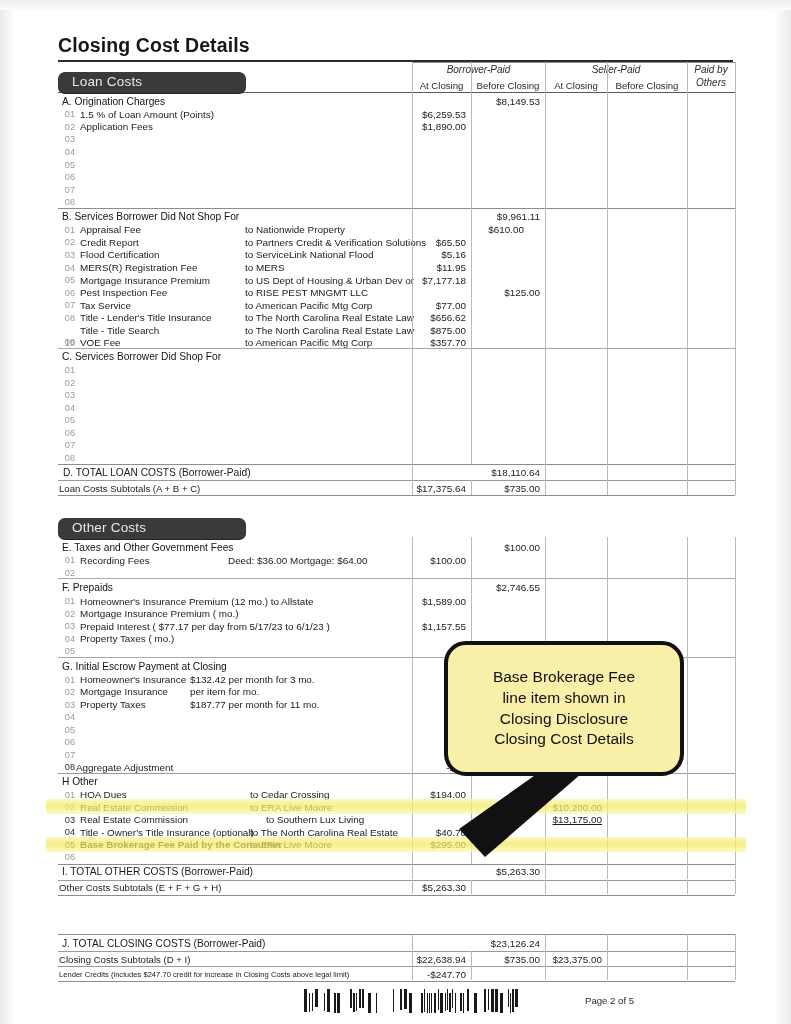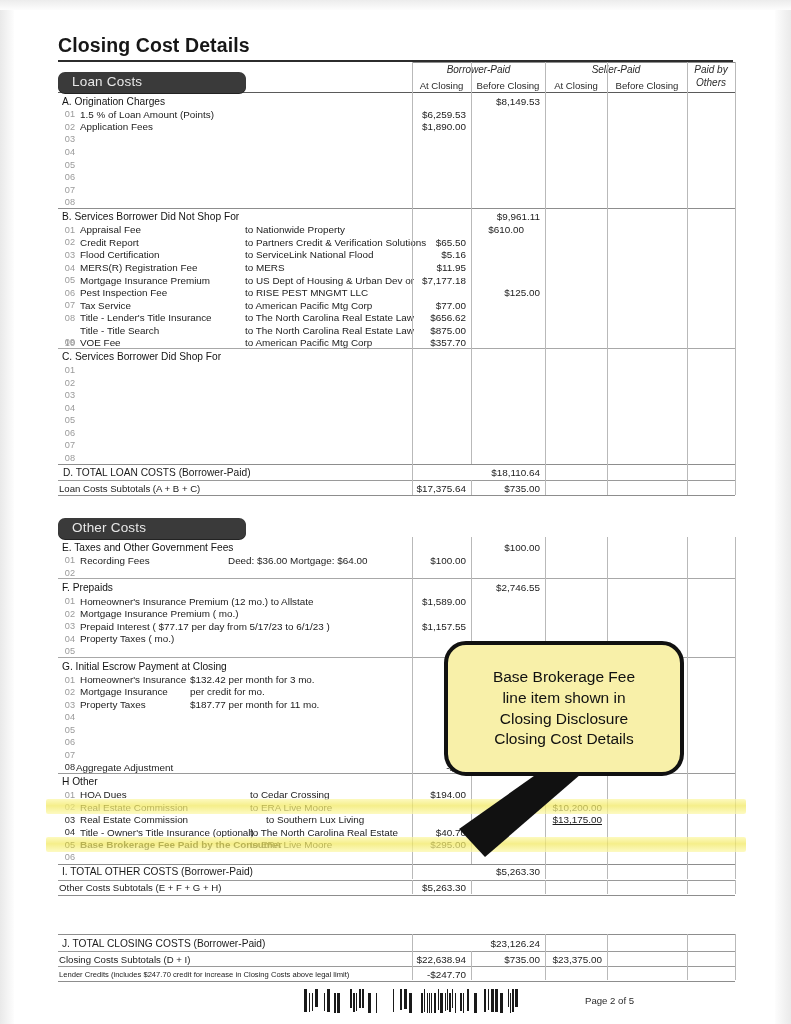--- a/index.html
+++ b/index.html
@@ -255,21 +255,21 @@
       <div class="hline-thin" style="left: 58px; top: 656.65px; width: 677px; background: rgb(168, 168, 168);"></div>
       <div class="seclbl" style="left: 62px; top: 660.65px;">G. Initial Escrow Payment at Closing</div>
       <div class="row" style="left: 0px; top: 673.3px;"></div>
       <div class="num" style="left: 59px; top: 674.5px;">01</div>
       <div class="lbl" style="left: 80px; top: 673.9px; font-size: 9.9px;">Homeowner's Insurance</div>
       <div class="payee" style="left: 190px; top: 673.9px; font-size: 9.9px;">$132.42 per month for 3 mo.</div>
       <div class="amt" style="left: 412px; top: 673.9px; width: 54px;">$3</div>
       <div class="row" style="left: 0px; top: 685.85px;"></div>
       <div class="num" style="left: 59px; top: 687.05px;">02</div>
       <div class="lbl" style="left: 80px; top: 686.45px; font-size: 9.9px;">Mortgage Insurance</div>
-      <div class="payee" style="left: 190px; top: 686.45px; font-size: 9.9px;">per credit for    mo.</div>
+      <div class="payee" style="left: 190px; top: 686.45px; font-size: 9.9px;">per item for    mo.</div>
       <div class="row" style="left: 0px; top: 698.4px;"></div>
       <div class="num" style="left: 59px; top: 699.6px;">03</div>
       <div class="lbl" style="left: 80px; top: 699px; font-size: 9.9px;">Property Taxes</div>
       <div class="payee" style="left: 190px; top: 699px; font-size: 9.9px;">$187.77 per month for 11 mo.</div>
       <div class="amt" style="left: 412px; top: 699px; width: 54px;">$2,0</div>
       <div class="row" style="left: 0px; top: 710.95px;"></div>
       <div class="num" style="left: 59px; top: 712.15px;">04</div>
       <div class="row" style="left: 0px; top: 723.5px;"></div>
       <div class="num" style="left: 59px; top: 724.7px;">05</div>
       <div class="row" style="left: 0px; top: 736.05px;"></div>

